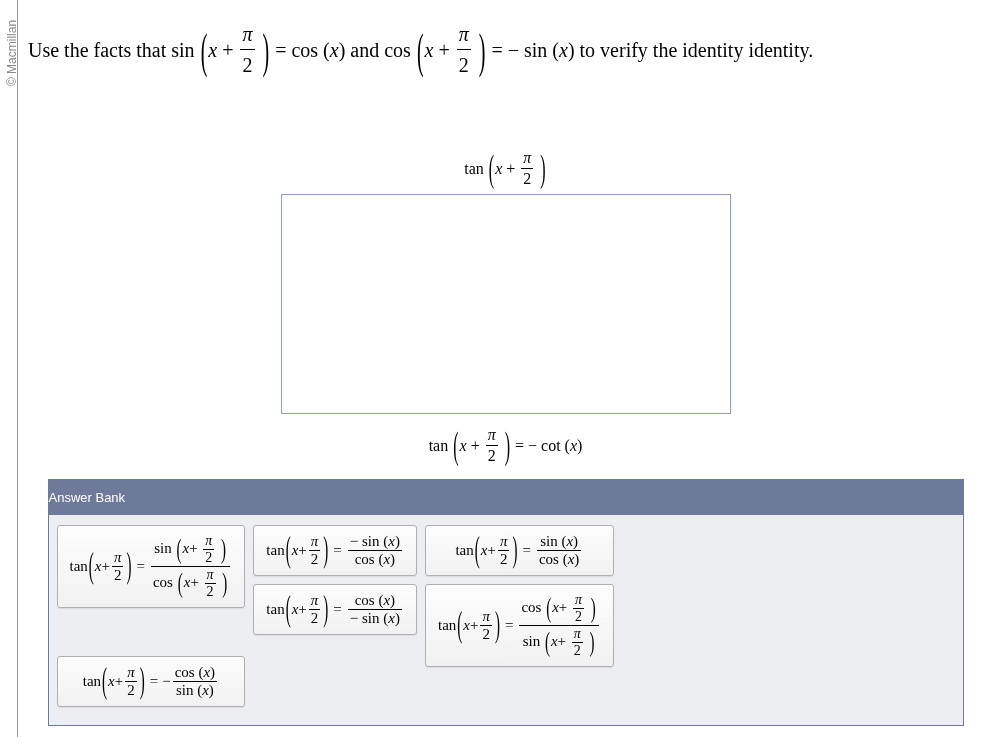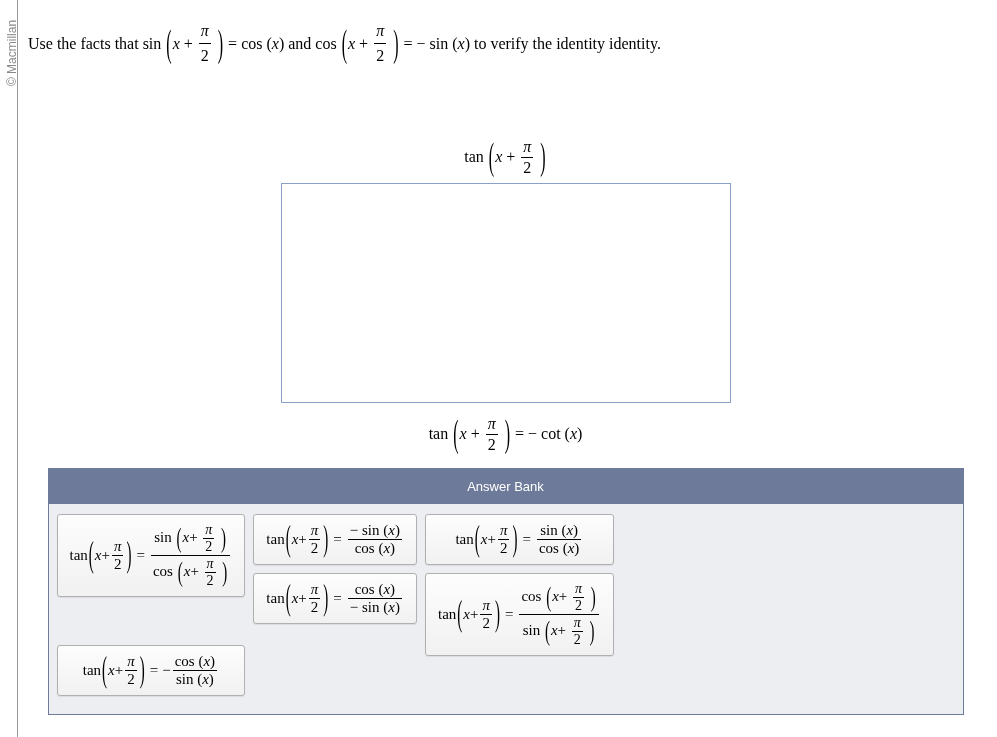--- a/index.html
+++ b/index.html
@@ -33,21 +33,21 @@
     color: #888;
     text-align: center;
   }
   .content {
     position: absolute;
     left: 28px;
     top: 20px;
     width: 955px;
   }
   .prompt-line {
-    font-size: 16px;
+    font-size: 20px;
     line-height: 1.4;
     white-space: nowrap;
   }
   .drop-header {
     text-align: center;
     margin-top: 70px;
     margin-bottom: 6px;
   }
   .drop-zone {
     width: 450px;
@@ -64,21 +64,21 @@
   .answer-bank {
     width: 916px;
     margin: 0 auto;
     border: 1px solid #6d7a99;
   }
   .answer-bank-header {
     background: #6d7a99;
     color: #fff;
     font-family: Arial, sans-serif;
     font-size: 13px;
-    text-align: center;
+    text-align: left;
     padding: 10px 0;
   }
   .answer-bank-body {
     background: #eceef2;
     padding: 10px 8px 18px 8px;
     display: flex;
     flex-wrap: wrap;
     gap: 8px;
     align-items: flex-start;
   }

